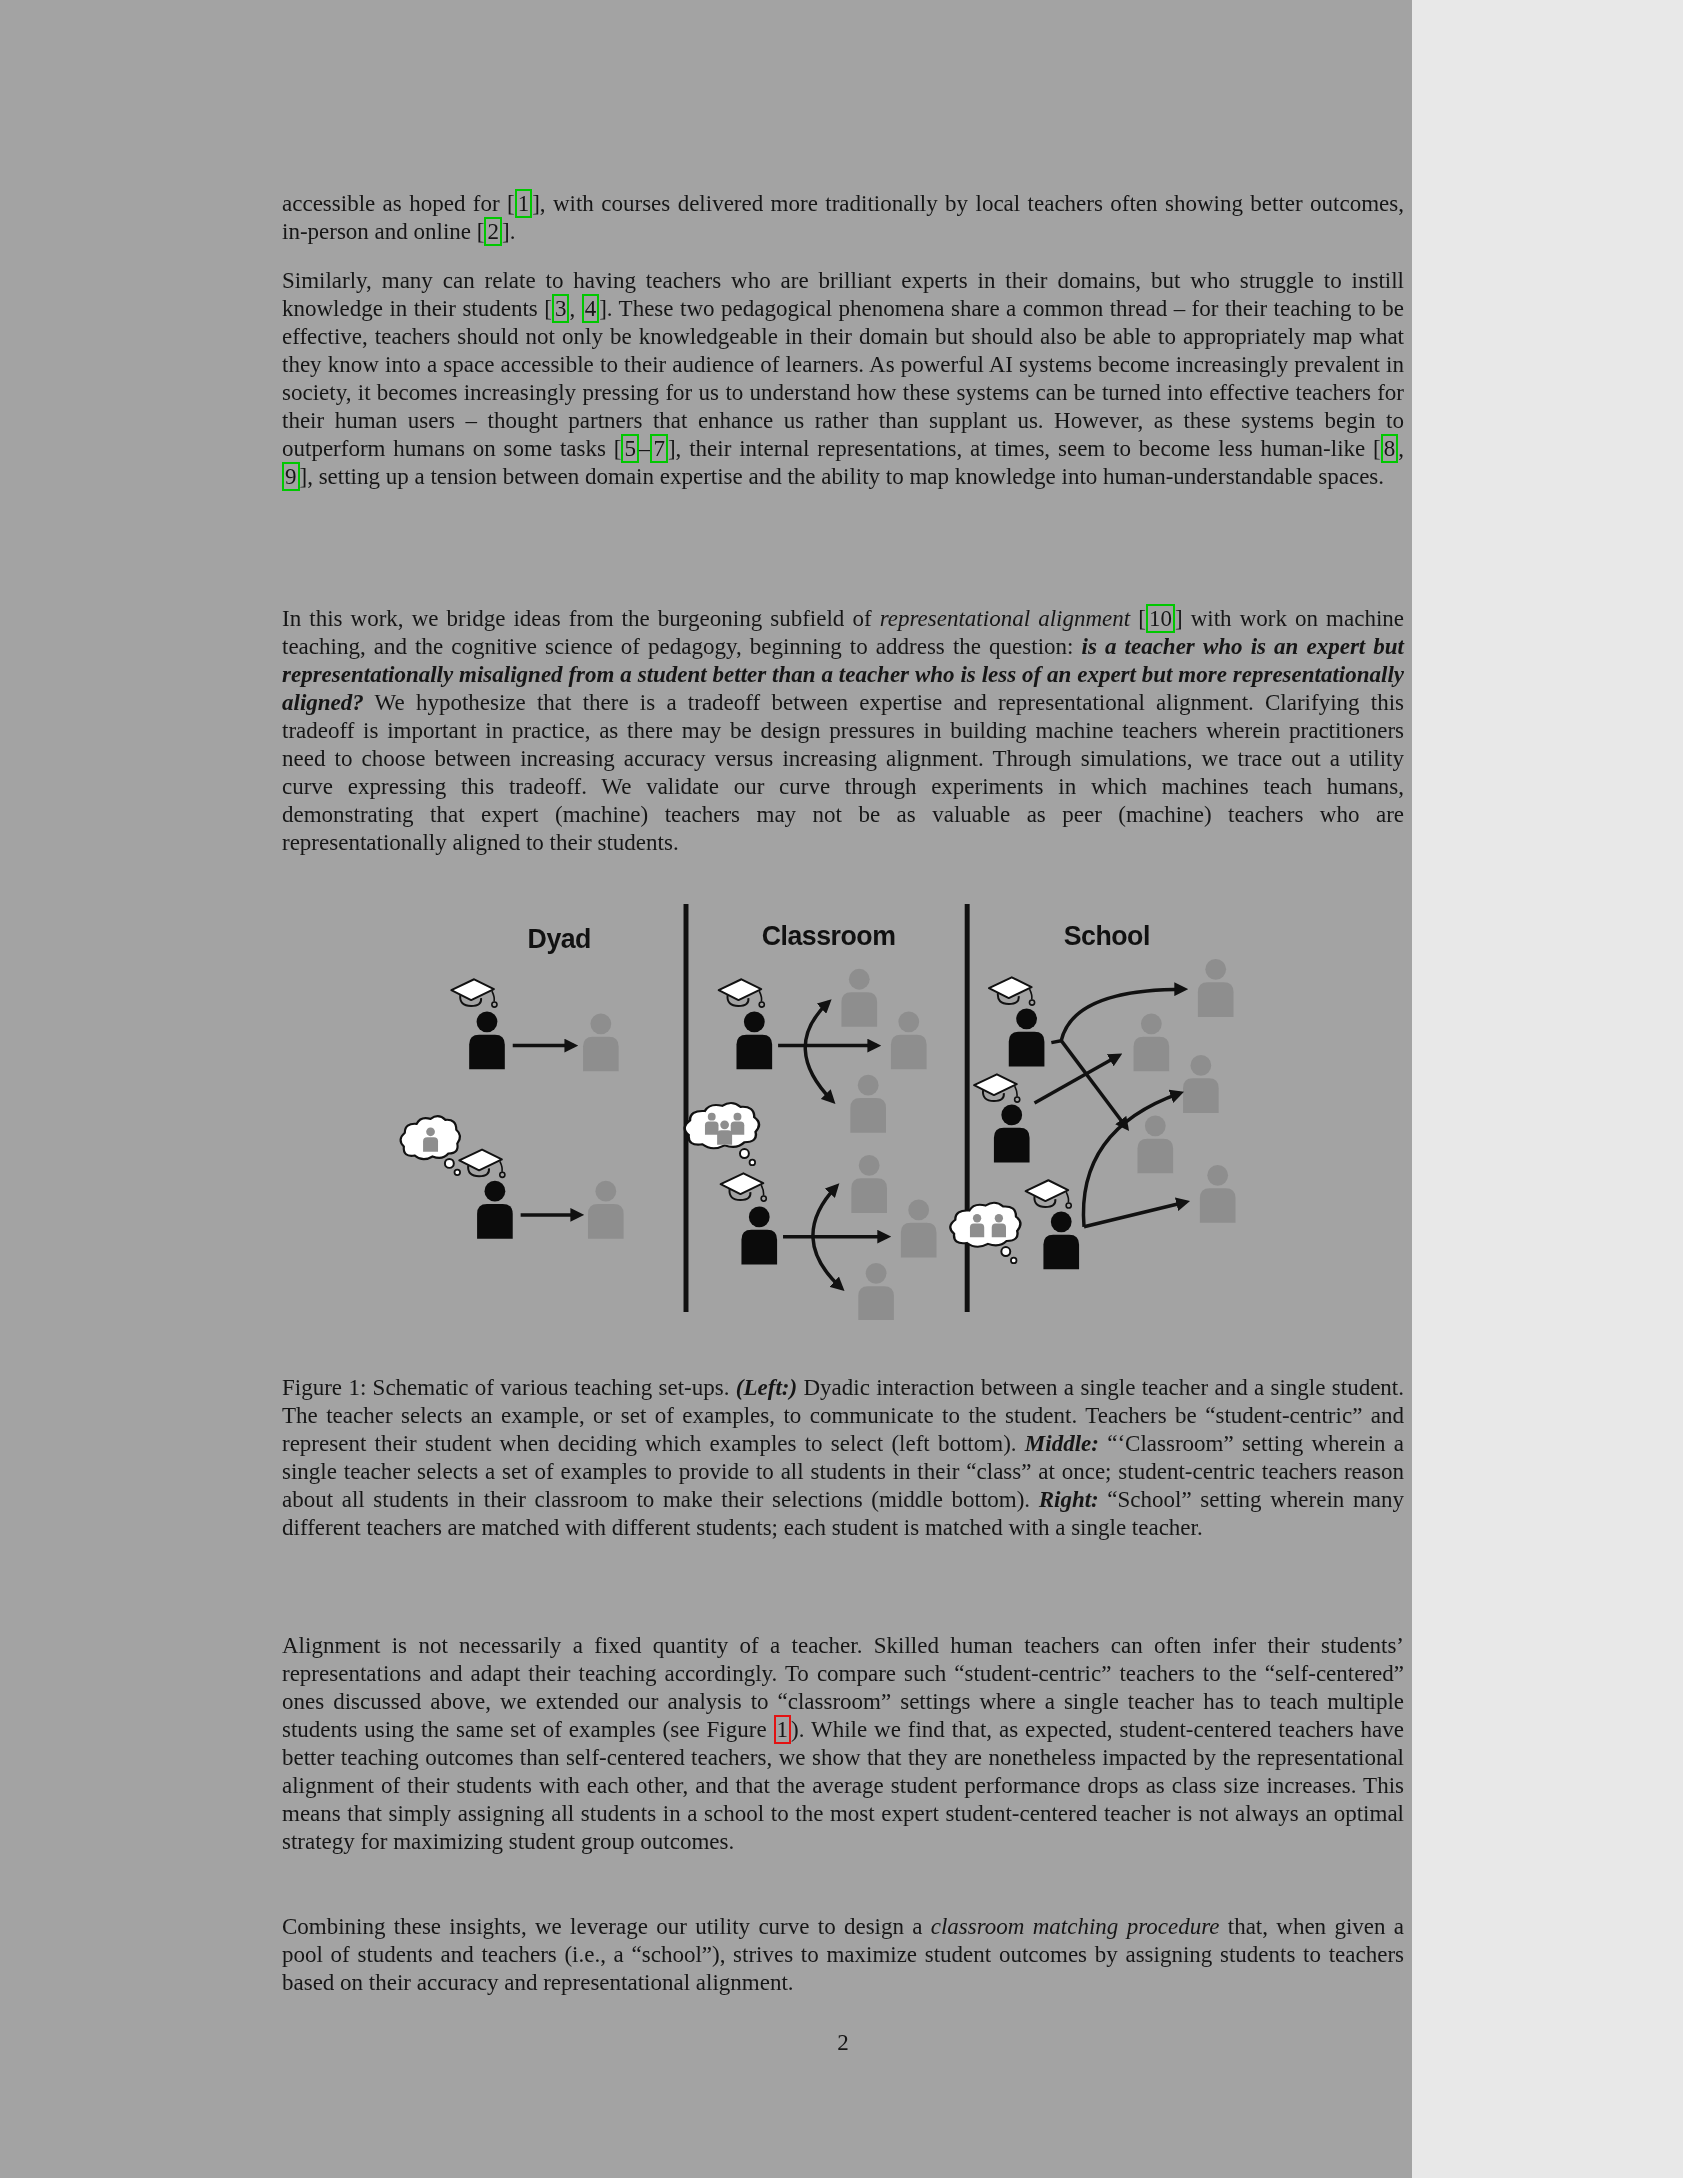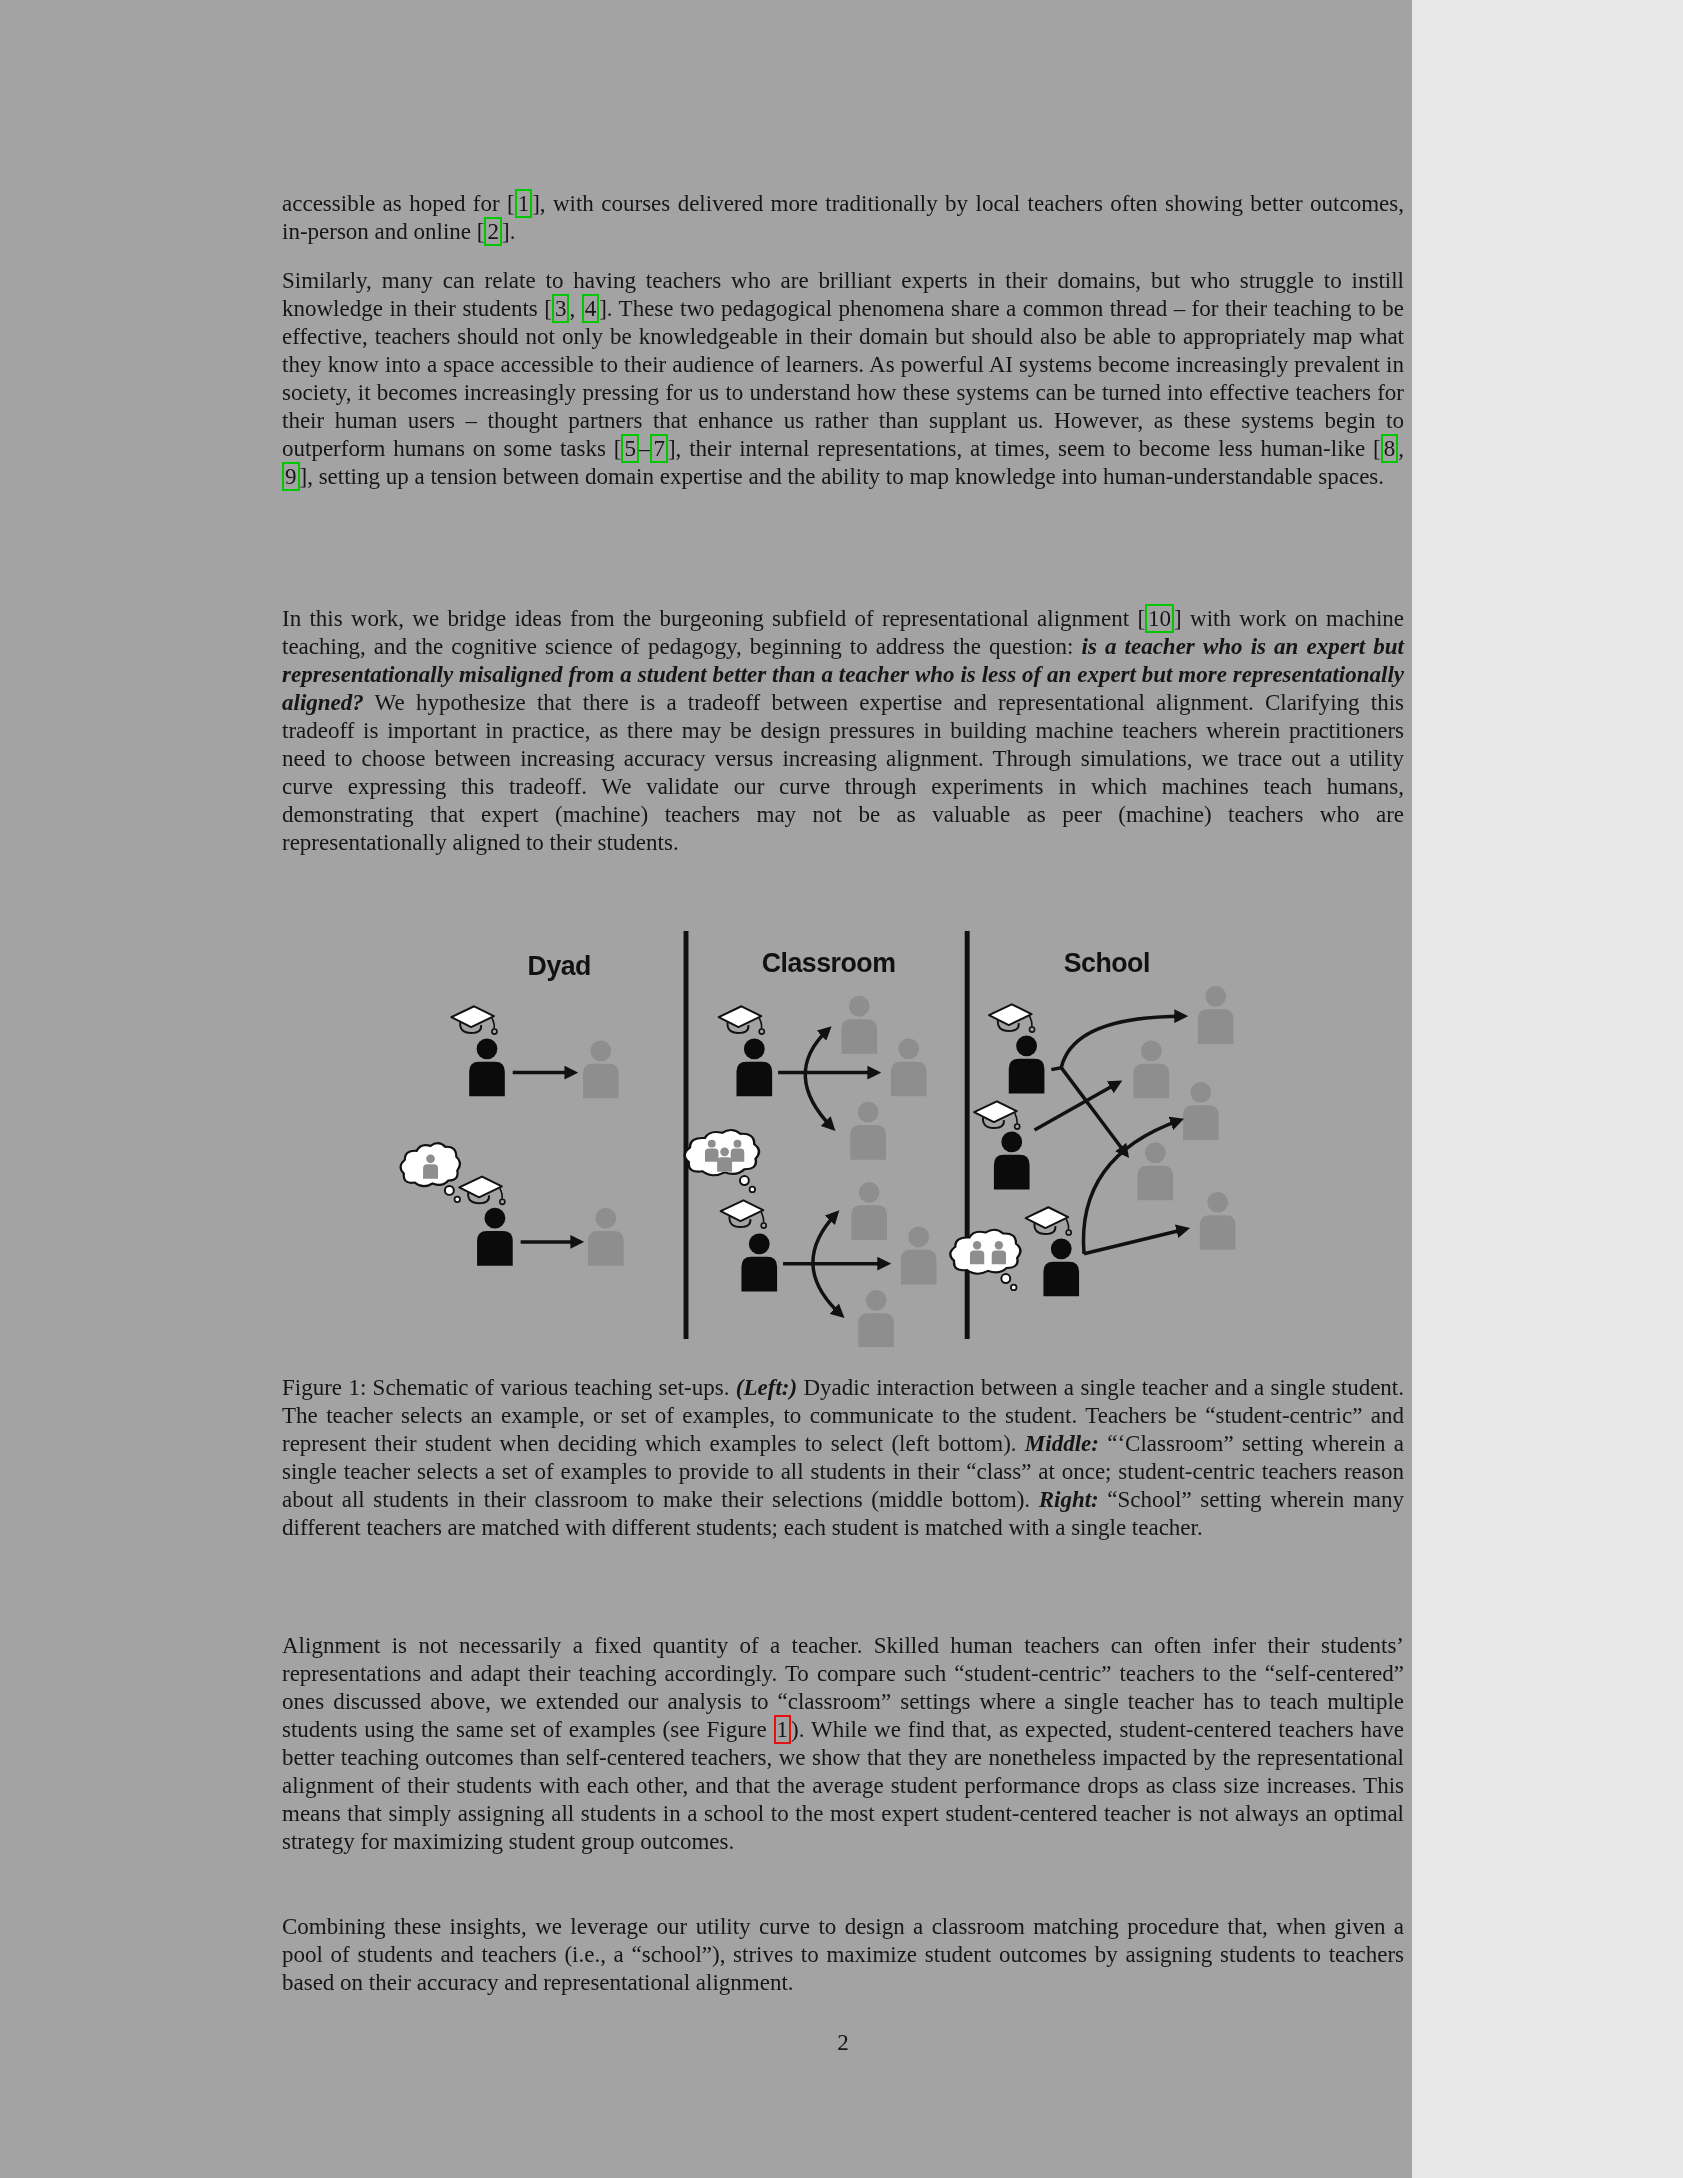--- a/index.html
+++ b/index.html
@@ -12,33 +12,33 @@
     overflow:hidden;
   }
   .para{
     position:absolute;
     left:282px;width:1122px;
     margin:0;
     font-size:23px;line-height:28px;
     text-align:justify;
   }
   .seg-b{font-weight:bold;font-style:italic;}
-  .seg-i{}
+  .seg-i{font-style:italic;}
   .seg-cite{
     border:2px solid #00c800;
     padding:0 1px;
     line-height:1;
   }
   .seg-figref{
     border:2px solid #e31212;
     padding:0 1px;
     line-height:1;
   }
   .figure-wrap{
-    position:absolute;left:386px;top:919px;
+    position:absolute;left:386px;top:892px;
     width:1000px;height:428px;
   }
   .pageno{
     position:absolute;left:282px;top:2030px;width:1122px;
     text-align:center;font-size:23px;margin:0;
   }
   svg text.panel-title{
     font-family:"Liberation Sans", sans-serif;
     font-weight:bold;font-size:27px;
     letter-spacing:-0.5px;

